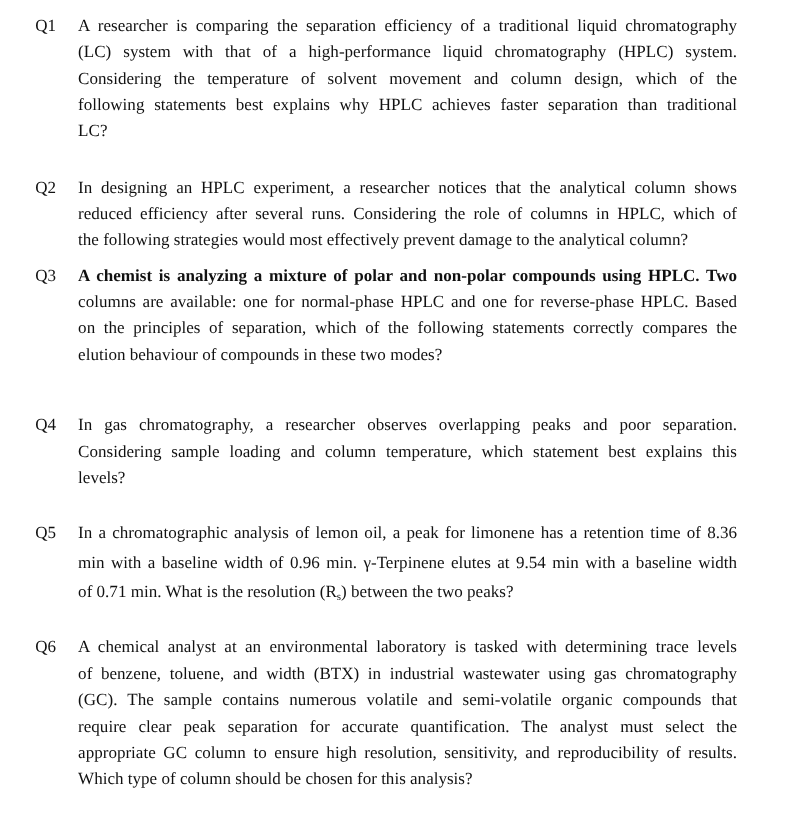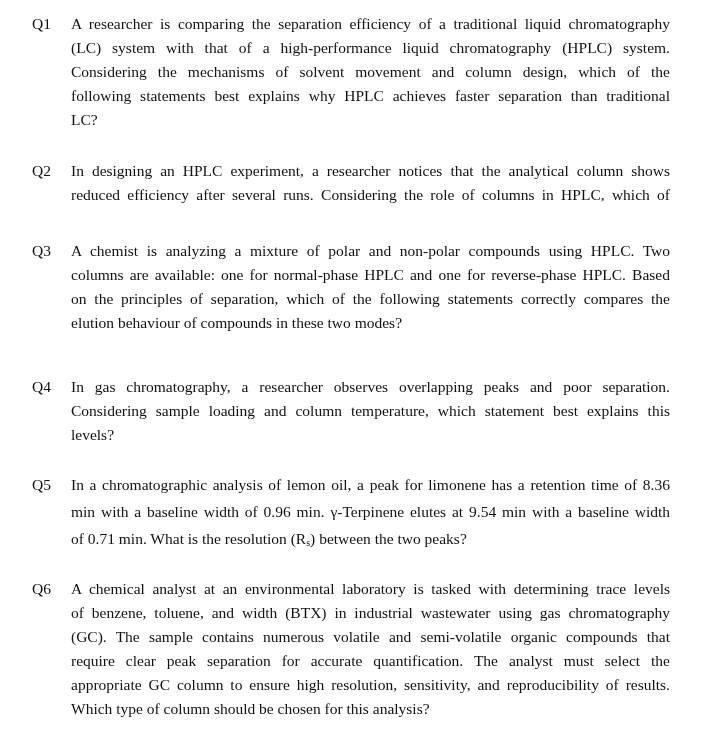--- a/index.html
+++ b/index.html
@@ -45,38 +45,39 @@
   sub { font-size: 10px; vertical-align: -2px; line-height: 0; }
 </style>
 </head>
 <body>
 
 <div class="question" id="q1">
   <span class="qlabel">Q1</span>
   <div class="qtext">
     <span class="line" style="white-space: normal;">A researcher is comparing the separation efficiency of a traditional liquid chromatography</span>
     <span class="line" style="white-space: normal;">(LC) system with that of a high-performance liquid chromatography (HPLC) system.</span>
-    <span class="line" style="white-space: normal;">Considering the mechanisms of solvent movement and column design, which of the</span>
+    <span class="line" style="white-space: normal;">Considering the temperature of solvent movement and column design, which of the</span>
     <span class="line" style="white-space: normal;">following statements best explains why HPLC achieves faster separation than traditional</span>
     <span class="line last" style="white-space: normal;">LC?</span>
   </div>
 </div>
 
 <div class="question" id="q2">
   <span class="qlabel">Q2</span>
   <div class="qtext">
     <span class="line" style="white-space: normal;">In designing an HPLC experiment, a researcher notices that the analytical column shows</span>
     <span class="line" style="white-space: normal;">reduced efficiency after several runs. Considering the role of columns in HPLC, which of</span>
+    <span class="line last" style="white-space: normal;">the following strategies would most effectively prevent damage to the analytical column?</span>
   </div>
 </div>
 
 <div class="question" id="q3">
   <span class="qlabel">Q3</span>
   <div class="qtext">
-    <span class="line" style="white-space: normal;">A chemist is analyzing a mixture of polar and non-polar compounds using HPLC. Two</span>
+    <span class="line" style="white-space: normal; font-weight: bold;">A chemist is analyzing a mixture of polar and non-polar compounds using HPLC. Two</span>
     <span class="line" style="white-space: normal;">columns are available: one for normal-phase HPLC and one for reverse-phase HPLC. Based</span>
     <span class="line" style="white-space: normal;">on the principles of separation, which of the following statements correctly compares the</span>
     <span class="line last" style="white-space: normal;">elution behaviour of compounds in these two modes?</span>
   </div>
 </div>
 
 <div class="question" id="q4">
   <span class="qlabel">Q4</span>
   <div class="qtext">
     <span class="line" style="white-space: normal;">In gas chromatography, a researcher observes overlapping peaks and poor separation.</span>

